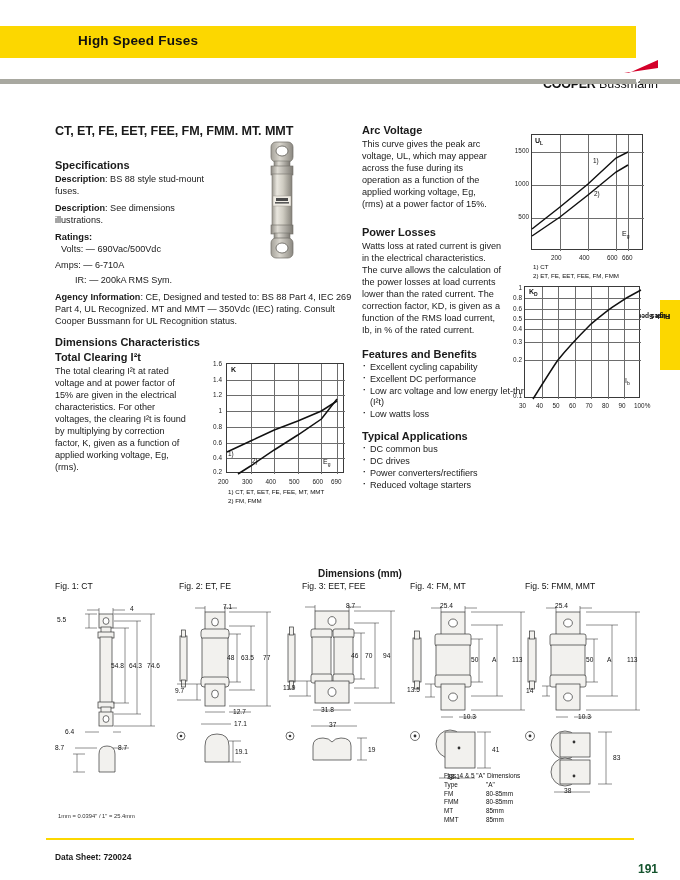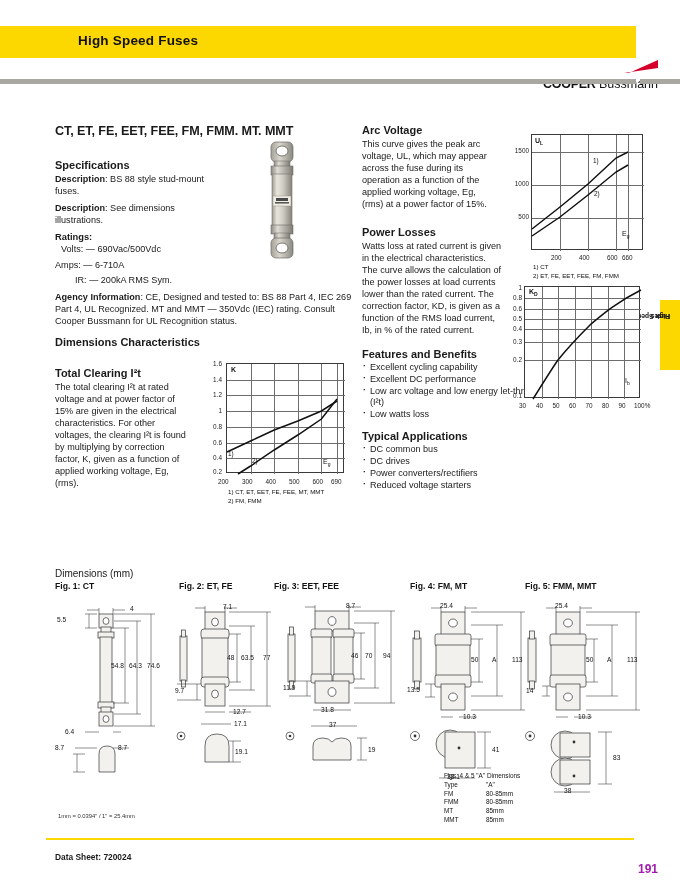--- a/index.html
+++ b/index.html
@@ -48,21 +48,21 @@
     position:absolute;left:15px;top:5px;white-space:nowrap;
     font-size:6.6px;font-weight:bold;color:#111;line-height:1.25;
   }
 
   
   .col-left{position:absolute;left:55px;top:124px;width:300px;}
   .col-right{position:absolute;left:362px;top:124px;width:300px;}
 
   h2.series{font-size:12.6px;font-weight:bold;margin:0 0 21px 0;letter-spacing:-.1px;}
   h3{font-size:11px;font-weight:bold;margin:9px 0 2px 0;}
-  h3.tight{margin-top:19px;}
+  h3.tight{margin-top:3px;}
   p{font-size:9.1px;line-height:1.32;margin:0 0 5px 0;}
   p b{font-weight:bold;}
   ul{margin:1px 0 0 0;padding:0;list-style:none;}
   ul li{font-size:9.1px;line-height:1.3;padding-left:8px;position:relative;}
   ul li:before{content:"\00B7";position:absolute;left:1px;top:-1px;font-weight:bold;}
 
   .spec-body{width:170px;}
   .spec-lines div{font-size:9.1px;line-height:1.34;}
   .indent1{padding-left:6px;}
   .indent2{padding-left:20px;}
@@ -78,37 +78,37 @@
   .chart .hline{height:1px;}
   .chart svg{position:absolute;left:0;top:0;overflow:visible;}
   .tick{position:absolute;font-size:6.4px;color:#222;white-space:nowrap;}
   .tick.y{text-align:right;}
   .axlabel{position:absolute;font-size:7px;color:#111;}
   .curvelbl{position:absolute;font-size:6.4px;color:#111;}
   .legend{position:absolute;font-size:6.2px;line-height:1.45;color:#111;}
 
   
   .dims{position:absolute;left:55px;top:568px;width:610px;}
-  .dims-title{font-size:10px;font-weight:normal;}
-  .fig-cap{position:absolute;font-size:8.6px;font-weight:bold;color:#111;}
+  .dims-title{font-size:10px;font-weight:bold;text-align:center;}
+  .fig-cap{position:absolute;font-size:8.6px;font-weight:normal;color:#111;}
   .dimtxt{position:absolute;font-size:6.6px;color:#111;white-space:nowrap;}
   .fig{position:absolute;}
   .conv{position:absolute;left:3px;top:245px;font-size:5.8px;color:#333;}
 
   .atable{position:absolute;left:444px;top:772px;font-size:6.4px;line-height:1.38;color:#111;}
   .atable .hdr{font-size:6.4px;}
   .atable table{border-collapse:collapse;}
   .atable td{padding:0 0 0 0;font-size:6.4px;}
   .atable td.c1{width:42px;}
 
   .datasheet{position:absolute;left:55px;top:852px;font-size:8.4px;font-weight:bold;}
   .foot-rule{position:absolute;left:46px;top:838px;width:588px;height:2px;background:#fcd700;}
   .footer-txt{position:absolute;left:0;top:862px;width:640px;text-align:center;font-size:8.6px;color:#111;}
   .footer-txt u{text-decoration:underline;}
-  .pageno{position:absolute;right:22px;top:862px;font-size:12px;font-weight:bold;color:#a21caf;}
+  .pageno{position:absolute;right:22px;top:862px;font-size:12px;font-weight:bold;color:#14532d;}
 </style>
 </head>
 <body>
 
 <div class="page">
 
   <div class="yellow-bar"></div>
   <div class="yellow-bar-title">High Speed Fuses</div>
 
   <div class="logo">
@@ -315,21 +315,21 @@
     <span class="tick" style="left:87.5px;top:120px">70</span>
     <span class="tick" style="left:104px;top:120px">80</span>
     <span class="tick" style="left:120.5px;top:120px">90</span>
     <span class="tick" style="left:136px;top:120px">100%</span>
   </div>
 
   <div class="dims">
     <div class="dims-title">Dimensions (mm)</div>
     <span class="fig-cap" style="left:0px;top:13px">Fig. 1: CT</span>
     <span class="fig-cap" style="left:124px;top:13px">Fig. 2: ET, FE</span>
-    <span class="fig-cap" style="left:219px;top:13px">Fig. 3: EET, FEE</span>
+    <span class="fig-cap" style="left:247px;top:13px">Fig. 3: EET, FEE</span>
     <span class="fig-cap" style="left:355px;top:13px">Fig. 4: FM, MT</span>
     <span class="fig-cap" style="left:470px;top:13px">Fig. 5: FMM, MMT</span>
 
     <div class="fig" style="left:0px;top:28px;width:115px;height:200px">
       <svg width="115" height="200" viewBox="0 0 115 200">
         <g stroke="#333" fill="#f2f1ee" stroke-width=".7">
           <rect x="44" y="18" width="14" height="14"></rect>
           <rect x="46" y="31" width="10" height="6"></rect>
           <rect x="43" y="36" width="16" height="6"></rect>
           <rect x="45" y="41" width="12" height="66"></rect>

